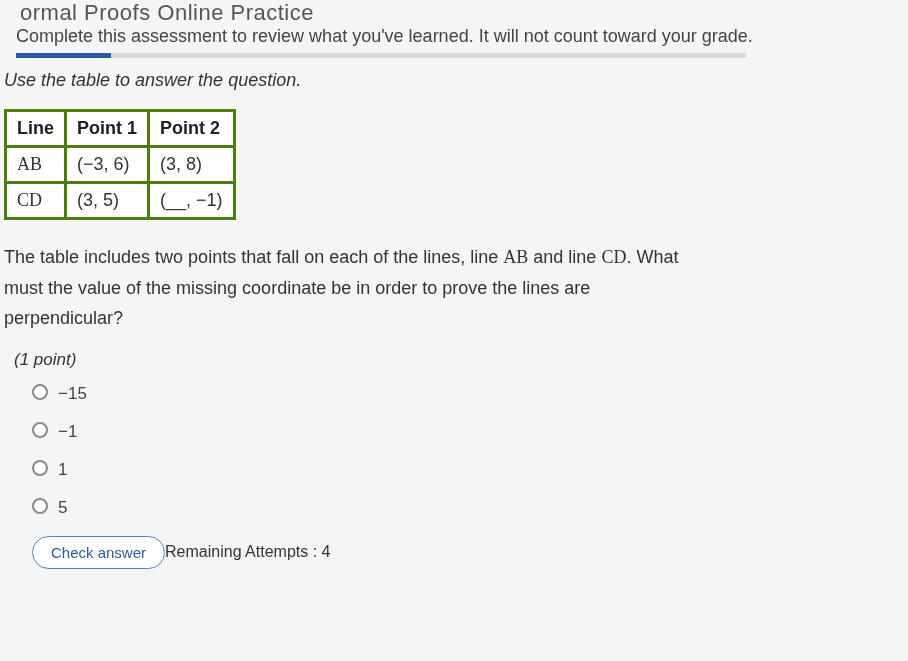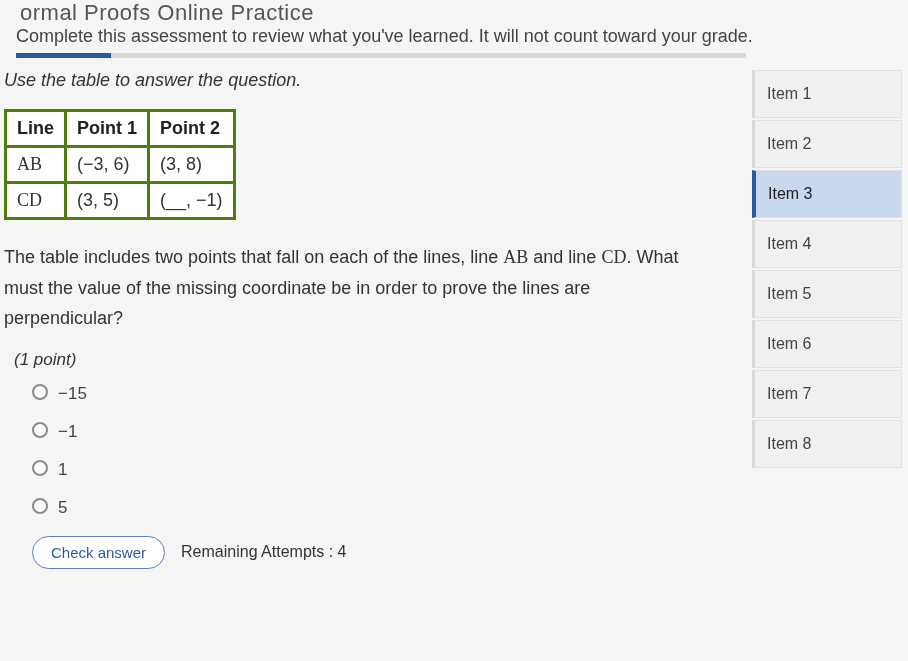--- a/index.html
+++ b/index.html
@@ -94,21 +94,20 @@
   width: 16px;
   height: 16px;
   border: 2px solid #8a8a8a;
   border-radius: 50%;
   margin-right: 10px;
   background: #fff;
 }
 .footer {
   display: flex;
   align-items: center;
-  gap: 16px;
   margin-top: 10px;
   margin-left: 28px;
 }
 .check-btn {
   border: 1px solid #5a7fbf;
   color: #2a5aa0;
   background: #fff;
   border-radius: 18px;
   padding: 7px 18px;
   font-size: 15px;
@@ -198,23 +197,13 @@
         <span>5</span>
       </div>
     </div>
 
     <div class="footer">
       <button class="check-btn">Check answer</button>
       <span class="attempts">Remaining Attempts : 4</span>
     </div>
   </div>
 
-  <div class="sidebar">
-    <div class="item">Item 1</div>
-    <div class="item">Item 2</div>
-    <div class="item active">Item 3</div>
-    <div class="item">Item 4</div>
-    <div class="item">Item 5</div>
-    <div class="item">Item 6</div>
-    <div class="item">Item 7</div>
-    <div class="item">Item 8</div>
-  </div>
 </div>
 
 </body></html>

